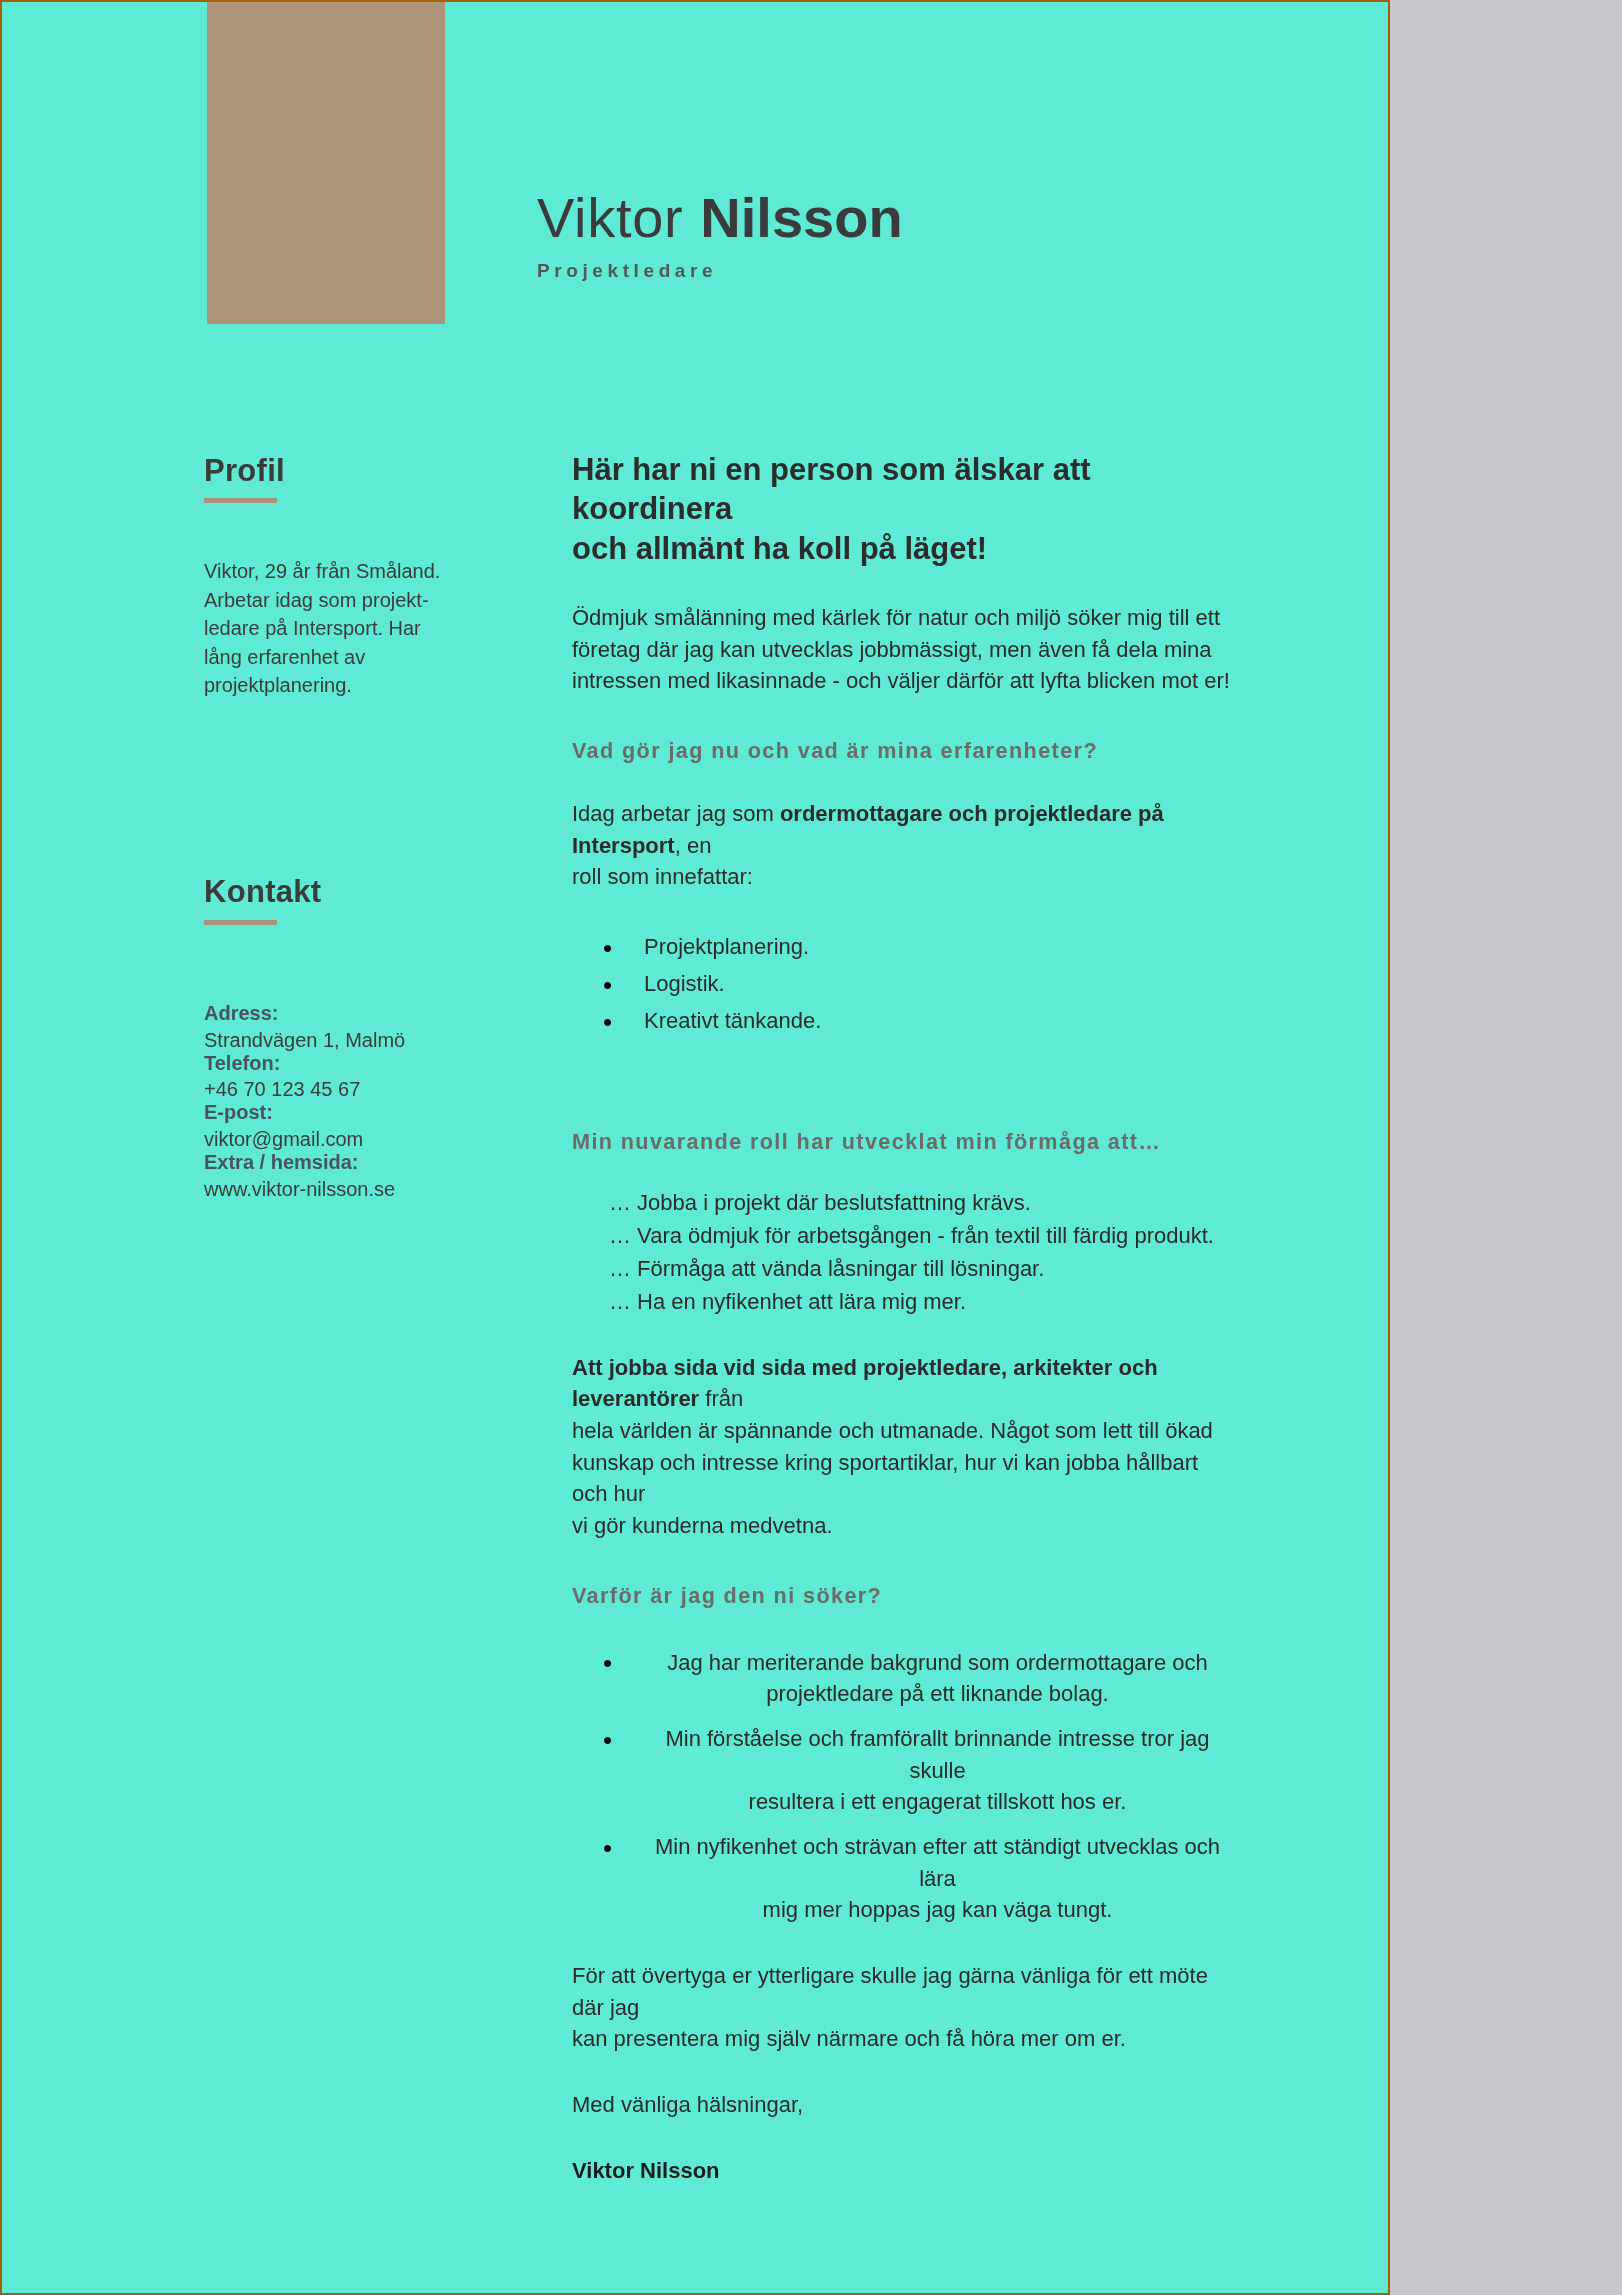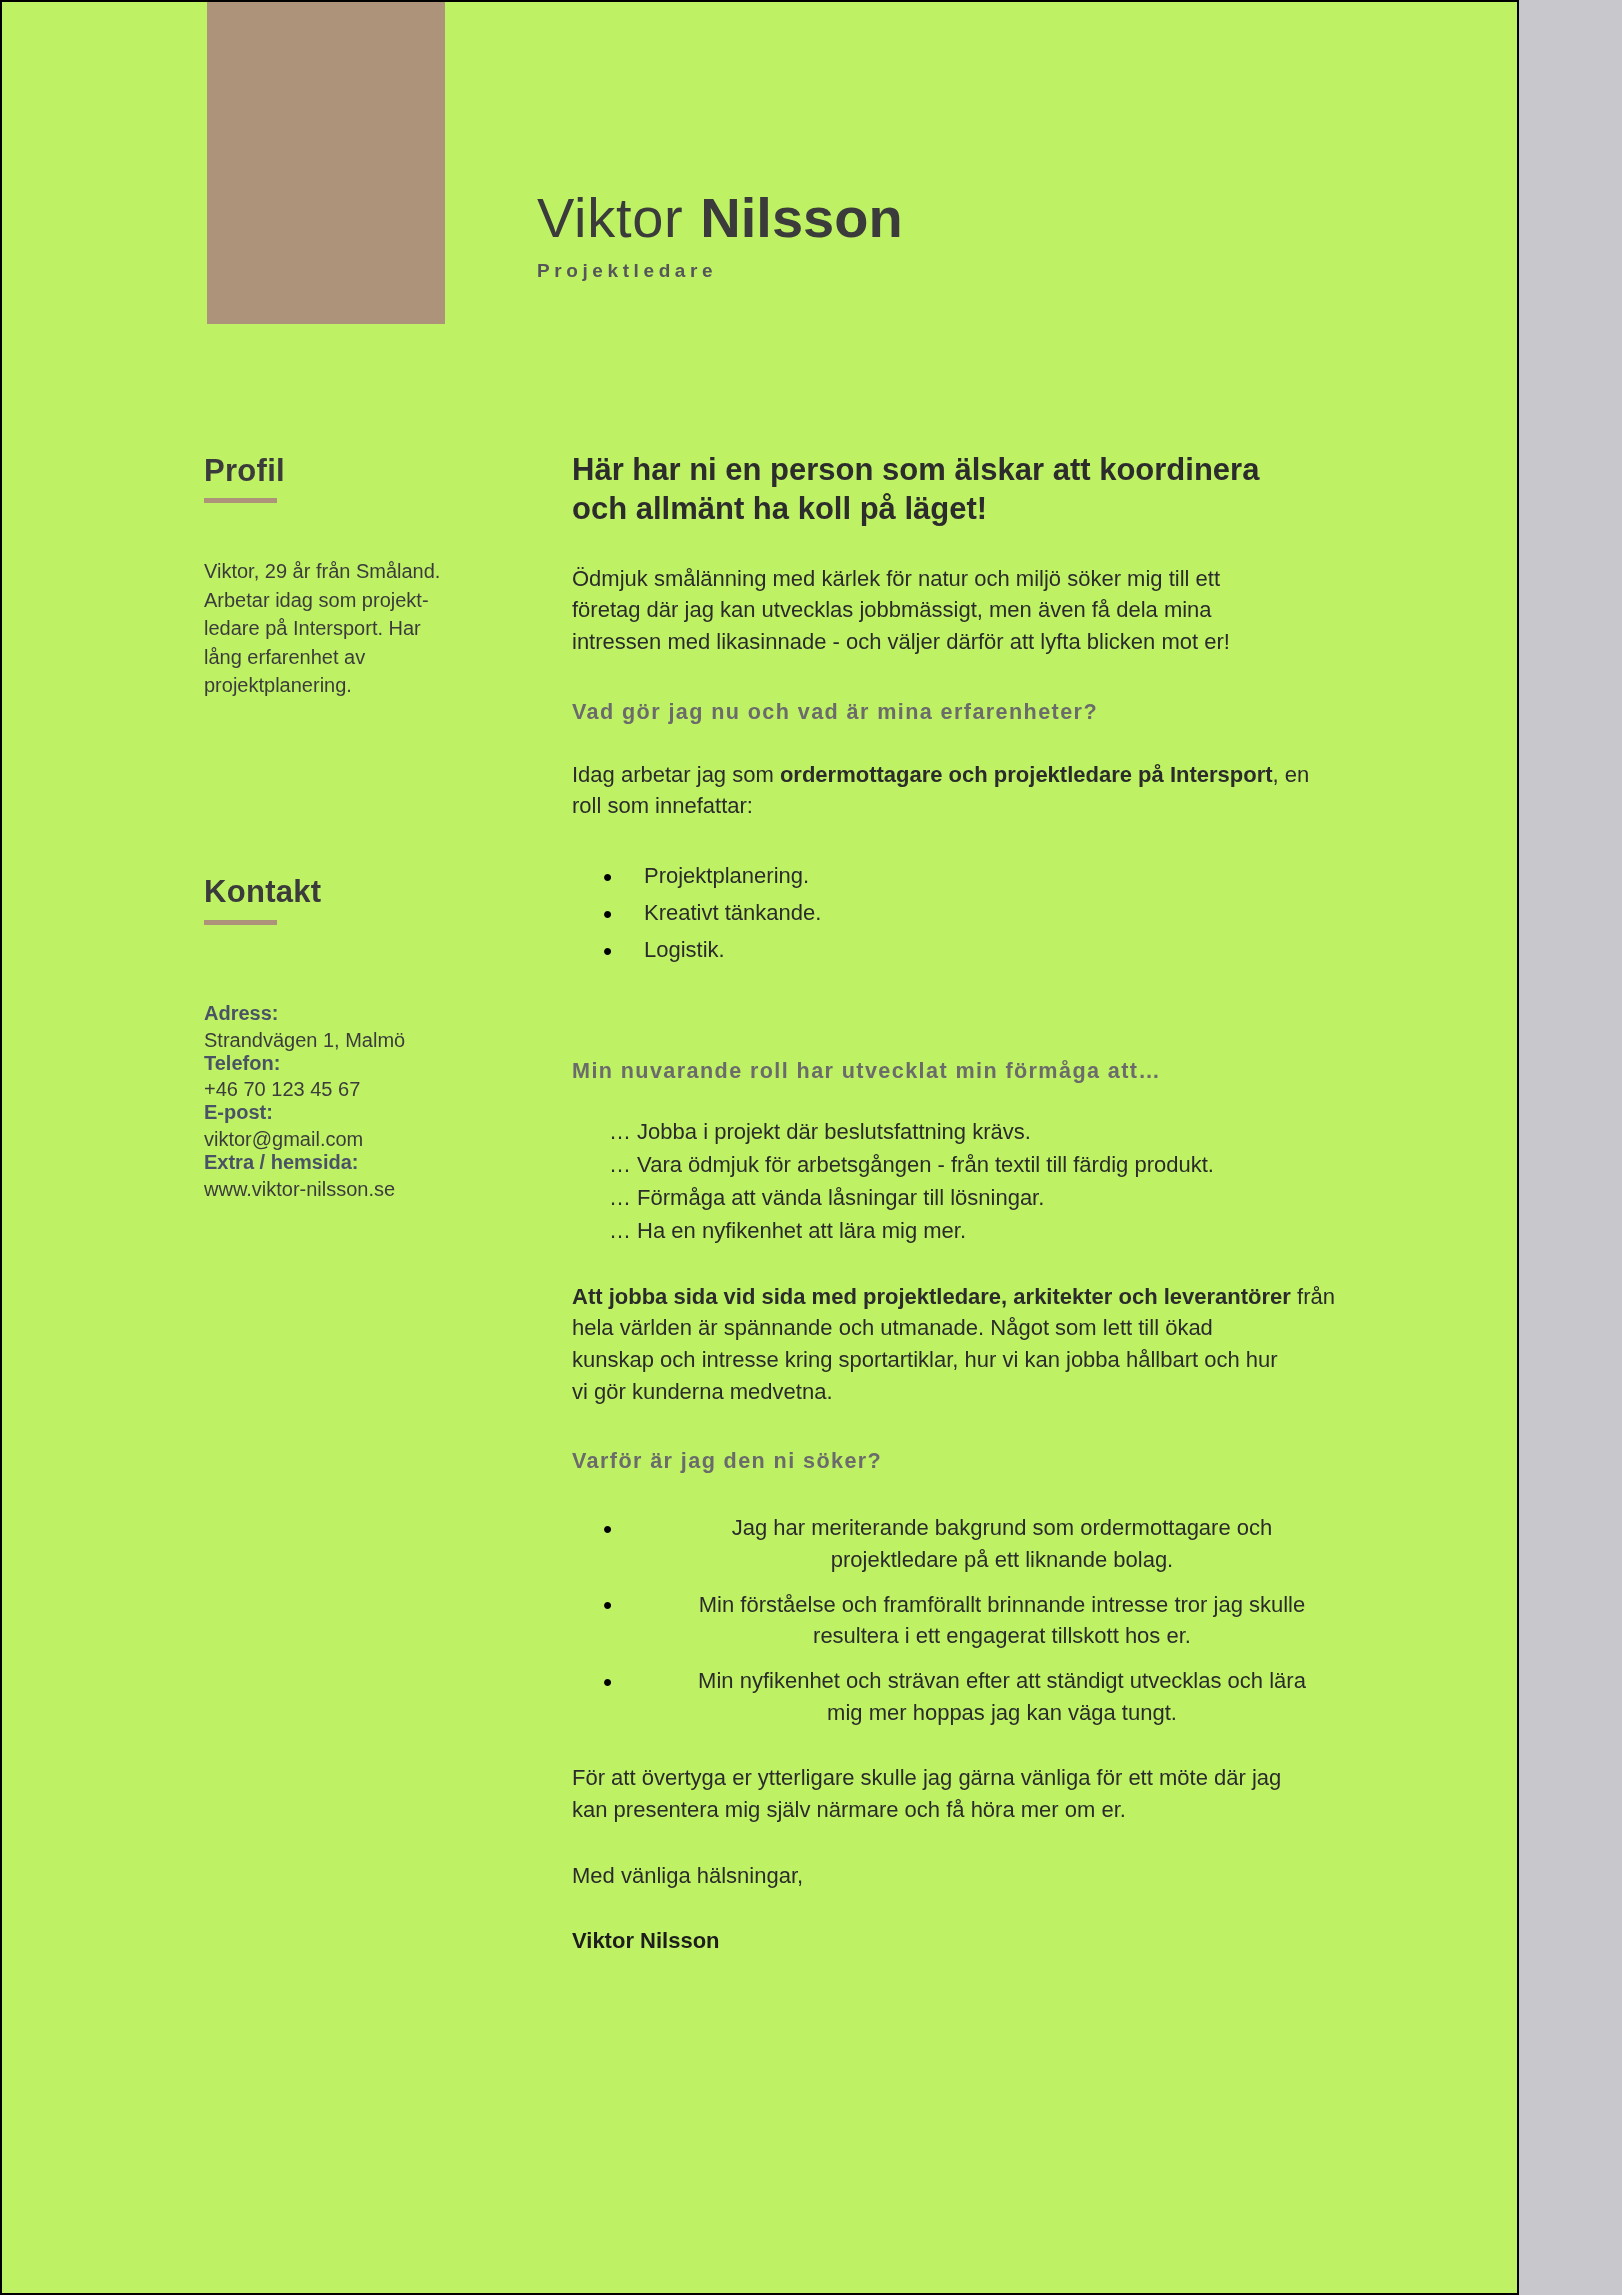--- a/index.html
+++ b/index.html
@@ -7,25 +7,25 @@
     margin: 0;
     padding: 0;
     background: #c8c8cc;
   }
   body {
     font-family: "Liberation Sans", sans-serif;
   }
 
   .page {
     position: relative;
-    width: 1519px;
+    width: 1390px;
     height: 2295px;
-    background: #bef264;
+    background: #5eead4;
     box-sizing: border-box;
-    border: 2px solid #000000;
+    border: 2px solid #a16207;
     overflow: hidden;
   }
 
   
   .header {
     position: relative;
     height: 327px;
   }
   .accent-block {
     position: absolute;
@@ -262,22 +262,22 @@
 
       <h3 class="subheading">Vad gör jag nu och vad är mina erfarenheter?</h3>
 
       <p class="para">
         <span class="ln"><span>Idag arbetar jag som </span><b>ordermottagare och projektledare på Intersport</b><span>, en</span></span>
         <span class="ln">roll som innefattar:</span>
       </p>
 
       <ul class="bullets tight">
         <li>Projektplanering.</li>
+        <li>Logistik.</li>
         <li>Kreativt tänkande.</li>
-        <li>Logistik.</li>
       </ul>
 
       <div class="spacer-lg"></div>
 
       <h3 class="subheading">Min nuvarande roll har utvecklat min förmåga att…</h3>
 
       <ul class="dots-list">
         <li>… Jobba i projekt där beslutsfattning krävs.</li>
         <li>… Vara ödmjuk för arbetsgången - från textil till färdig produkt.</li>
         <li>… Förmåga att vända låsningar till lösningar.</li>

